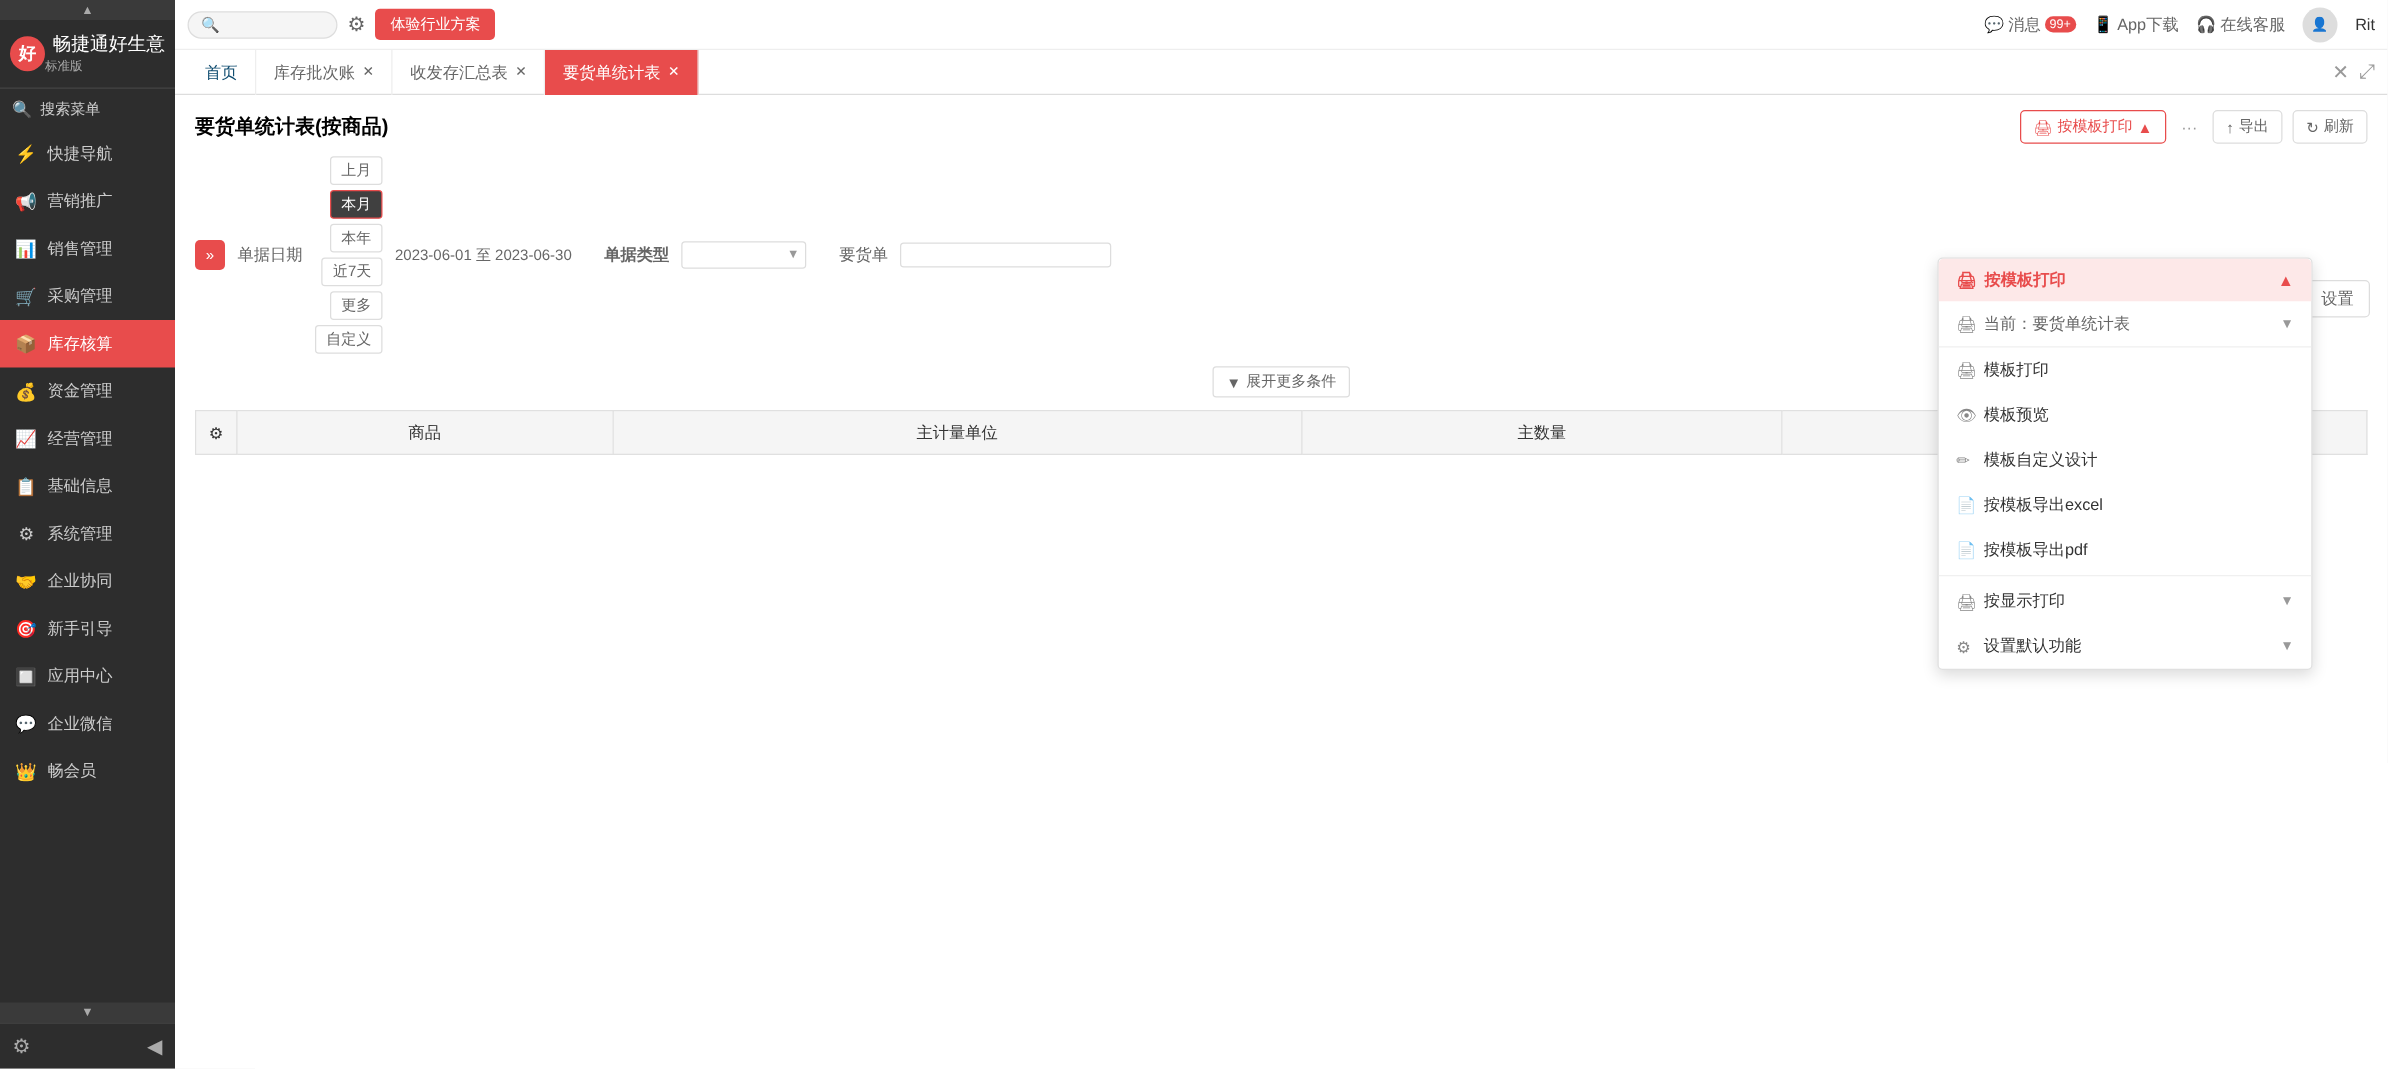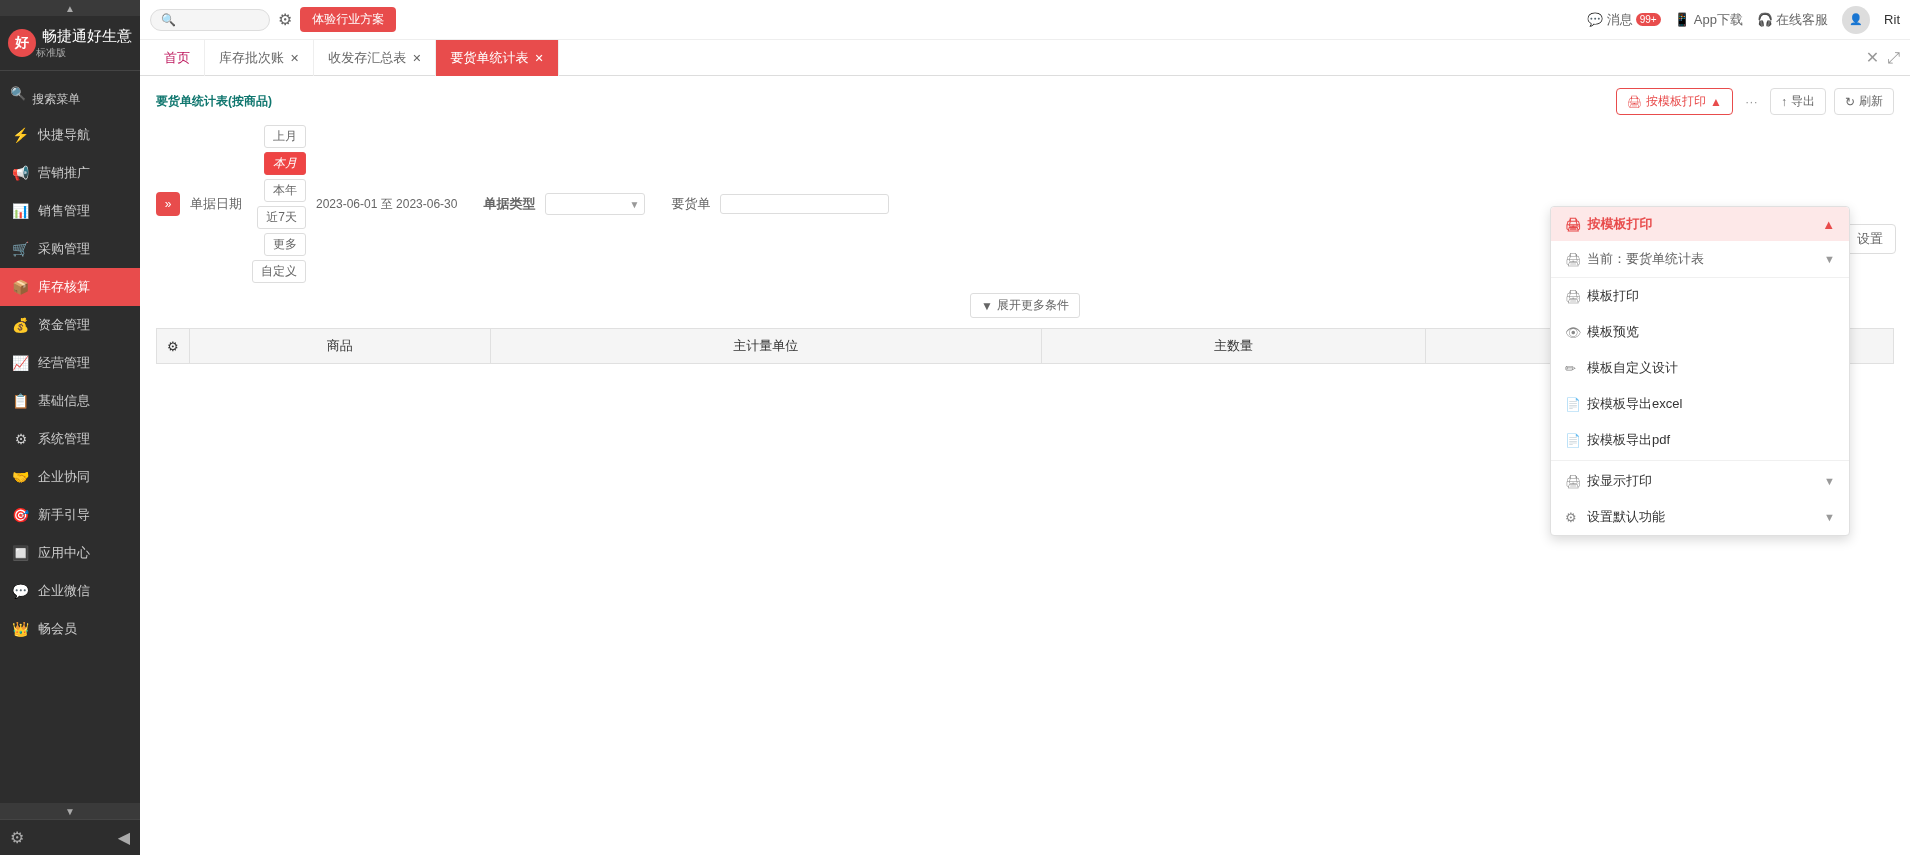--- a/index.html
+++ b/index.html
@@ -102,32 +102,32 @@
     .tab {
       padding: 0 14px;
       height: 36px; line-height: 36px;
       font-size: 13px; cursor: pointer;
       color: #666; position: relative;
       display: flex; align-items: center; gap: 6px;
       border-right: 1px solid #eee;
     }
     .tab.active { background: #e84c4c; color: #fff; border-radius: 0; }
     .tab-close { font-size: 11px; color: inherit; cursor: pointer; }
-    .tab-home { color: #be185d; justify-content: center; }
+    .tab-home { color: #0c4a6e; justify-content: center; }
 
     
     .content-area {
       flex: 1; background: #fff; overflow: auto; position: relative;
     }
 
     .page-header {
       padding: 12px 16px 0;
       display: flex; align-items: center; justify-content: space-between;
     }
-    .page-title { font-size: 12px; font-weight: bold; color: #0f766e; }
+    .page-title { font-size: 16px; font-weight: bold; color: #000000; }
 
     .page-actions {
       display: flex; align-items: center; gap: 8px;
     }
     .btn-template-print {
       background: #fff; border: 1px solid #e84c4c; color: #e84c4c;
       padding: 4px 10px; border-radius: 4px; font-size: 12px; cursor: pointer;
       display: flex; align-items: center; gap: 4px;
     }
     .btn-export {
@@ -150,21 +150,21 @@
       background: #e84c4c; color: white; border: none; border-radius: 4px;
       width: 24px; height: 24px; cursor: pointer; font-size: 12px;
       display: flex; align-items: center; justify-content: center;
     }
     .filter-label { color: #666; font-size: 13px; }
     .filter-date-group { display: flex; align-items: flex-end; gap: 4px; flex-direction: column; }
     .filter-date-btn {
       padding: 2px 8px; border: 1px solid #ddd; border-radius: 3px;
       background: #fff; font-size: 12px; cursor: pointer; color: #666;
     }
-    .filter-date-btn.active { background: #ef4444; color: #fff; border-color: #e84c4c; font-style: italic; }
+    .filter-date-btn.active { background: #404040; color: #fff; border-color: #e84c4c; }
     .filter-date-range { font-size: 12px; color: #666; }
 
     .filter-type-label { color: #666; font-size: 13px; }
     .filter-type-select {
       border: 1px solid #ddd; border-radius: 3px; padding: 3px 24px 3px 8px;
       font-size: 12px; color: #333; background: #fff; cursor: pointer;
       appearance: none; min-width: 100px;
     }
     .select-wrapper { position: relative; display: inline-block; }
     .select-arrow { position: absolute; right: 6px; top: 50%; transform: translateY(-50%); color: #999; pointer-events: none; font-size: 10px; }
@@ -265,21 +265,21 @@
   <div class="sidebar-logo">
     <div class="sidebar-logo-icon">好</div>
     <div>
       <div class="sidebar-logo-text">畅捷通好生意</div>
       <div class="sidebar-logo-sub">标准版</div>
     </div>
   </div>
 
   <div class="sidebar-search">
     <span>🔍</span>
-    <span style="margin-left:6px;font-size:12px;margin-top:12px;">搜索菜单</span>
+    <span style="margin-left:6px;font-size:12px;">搜索菜单</span>
   </div>
 
   <div class="sidebar-nav">
     <div class="sidebar-item">
       <span class="sidebar-item-icon">⚡</span>
       <span>快捷导航</span>
     </div>
     <div class="sidebar-item">
       <span class="sidebar-item-icon">📢</span>
       <span>营销推广</span>

